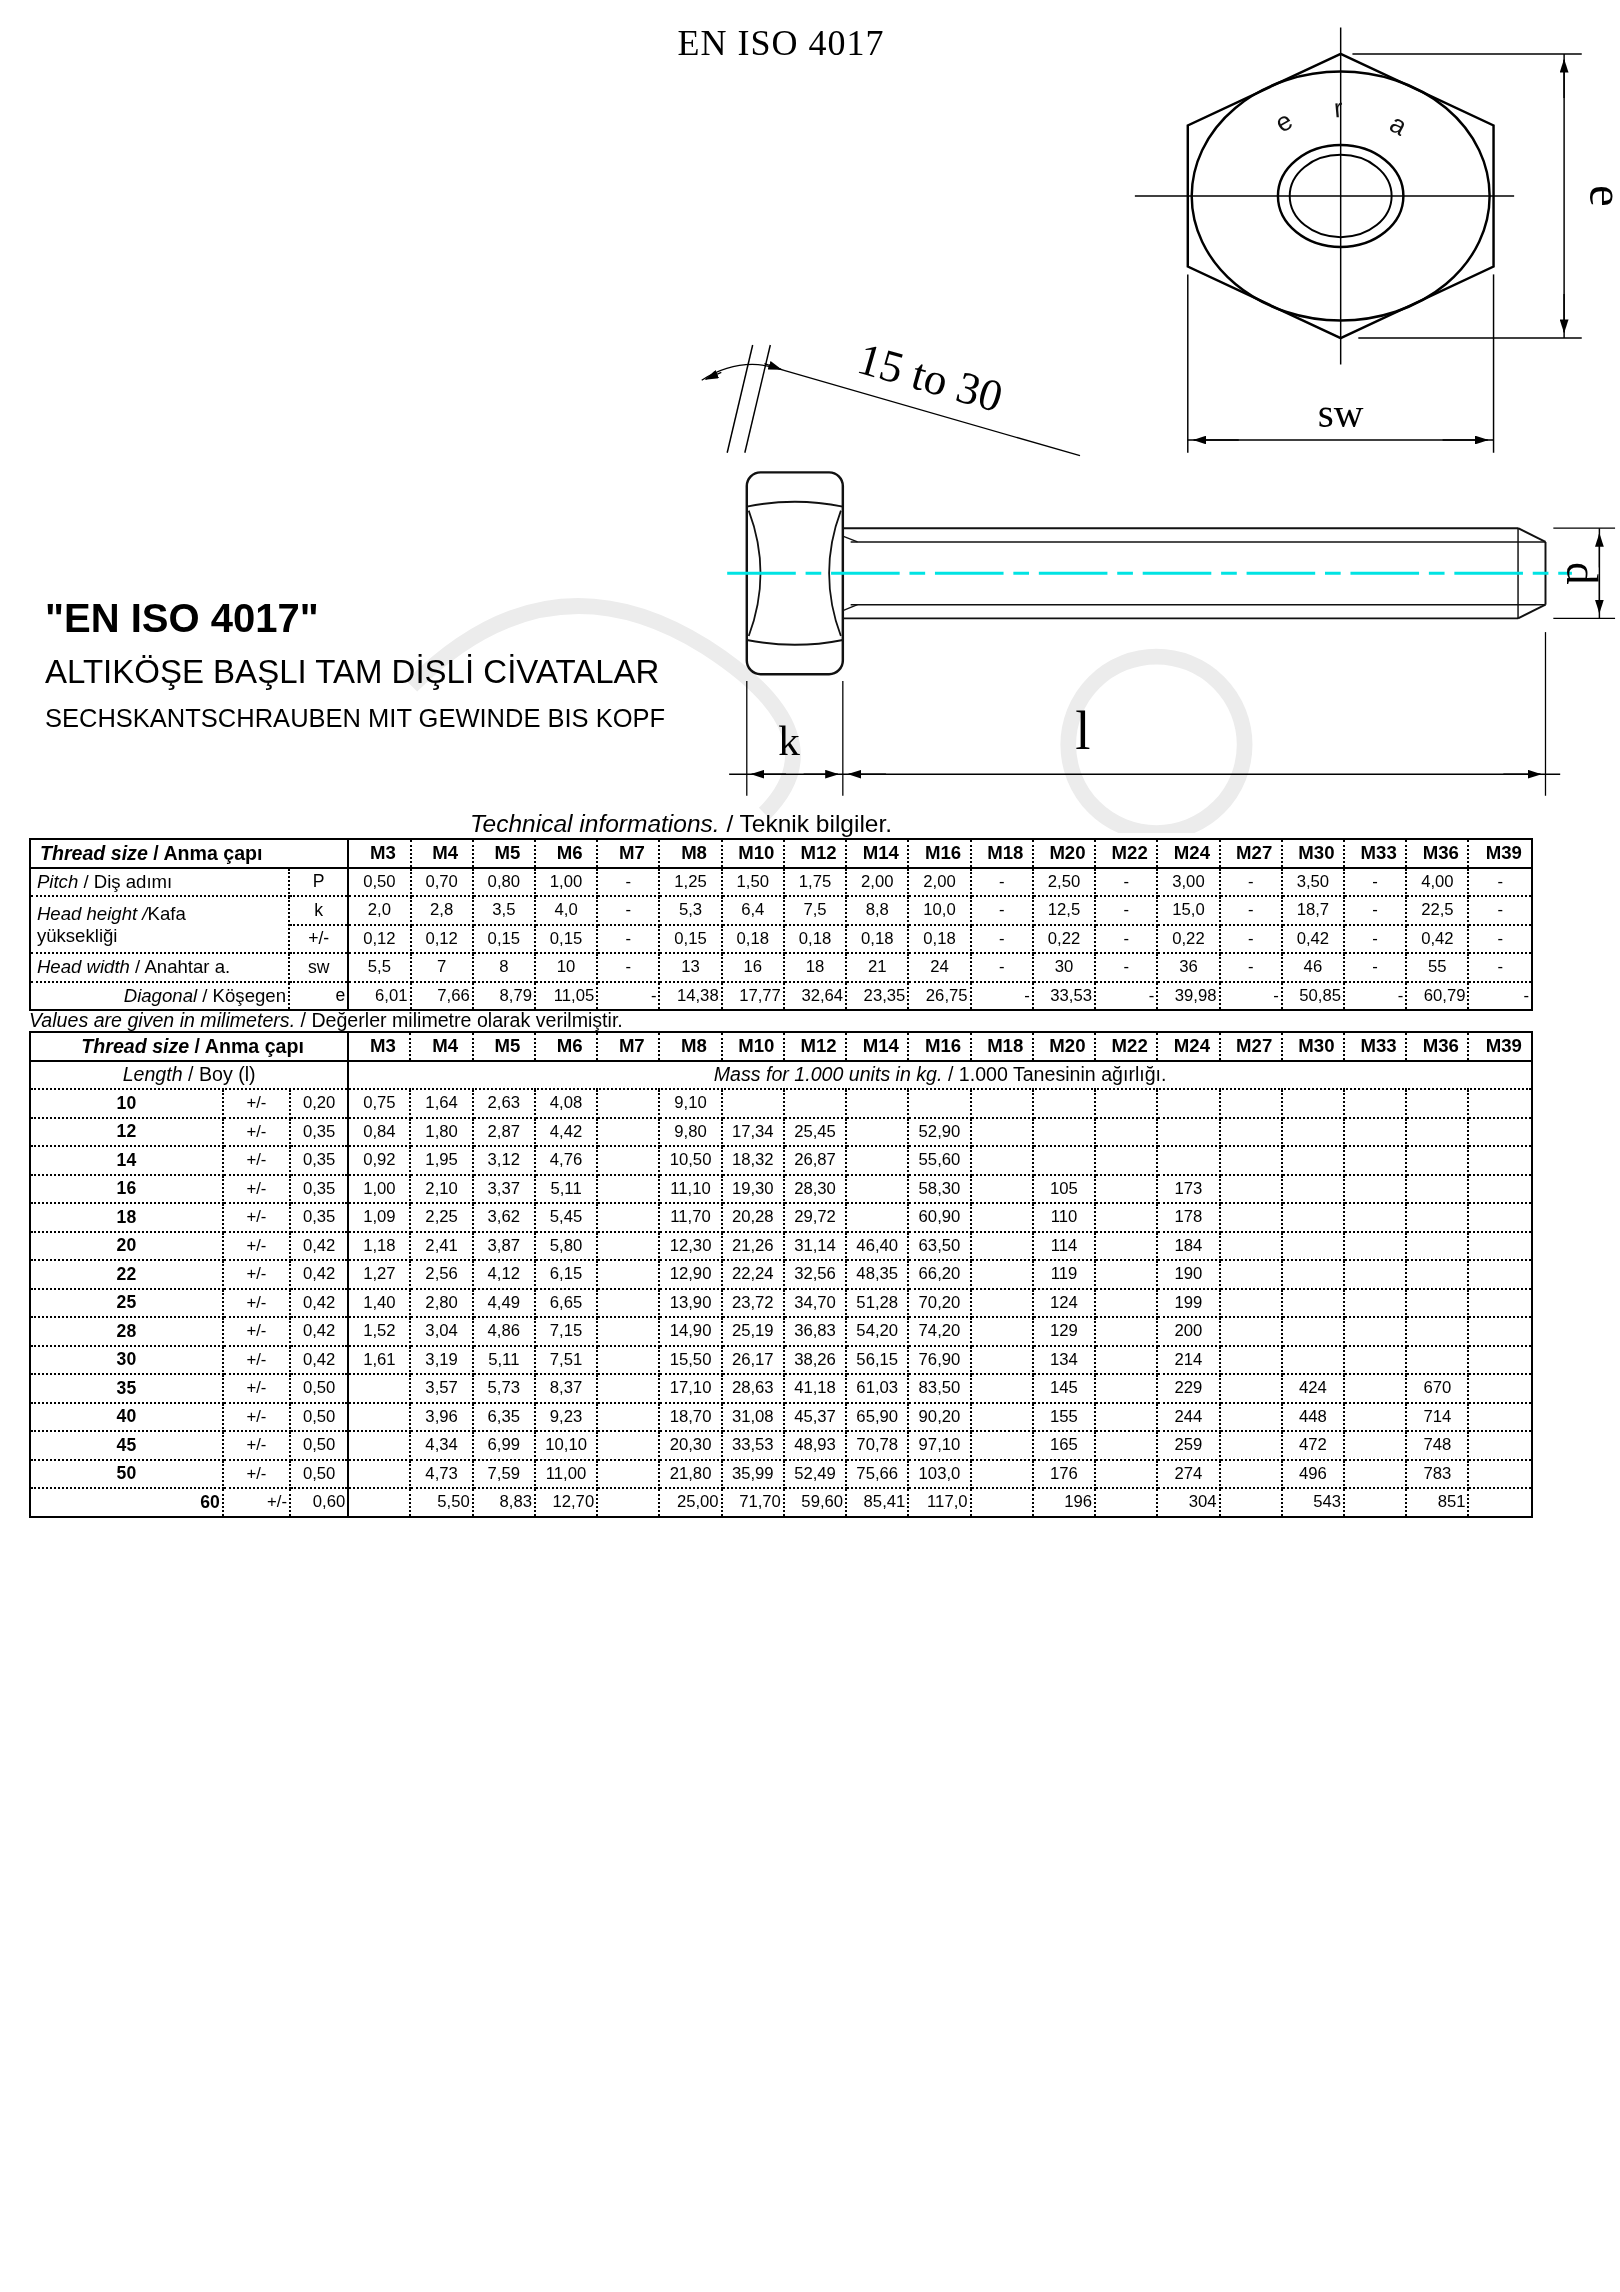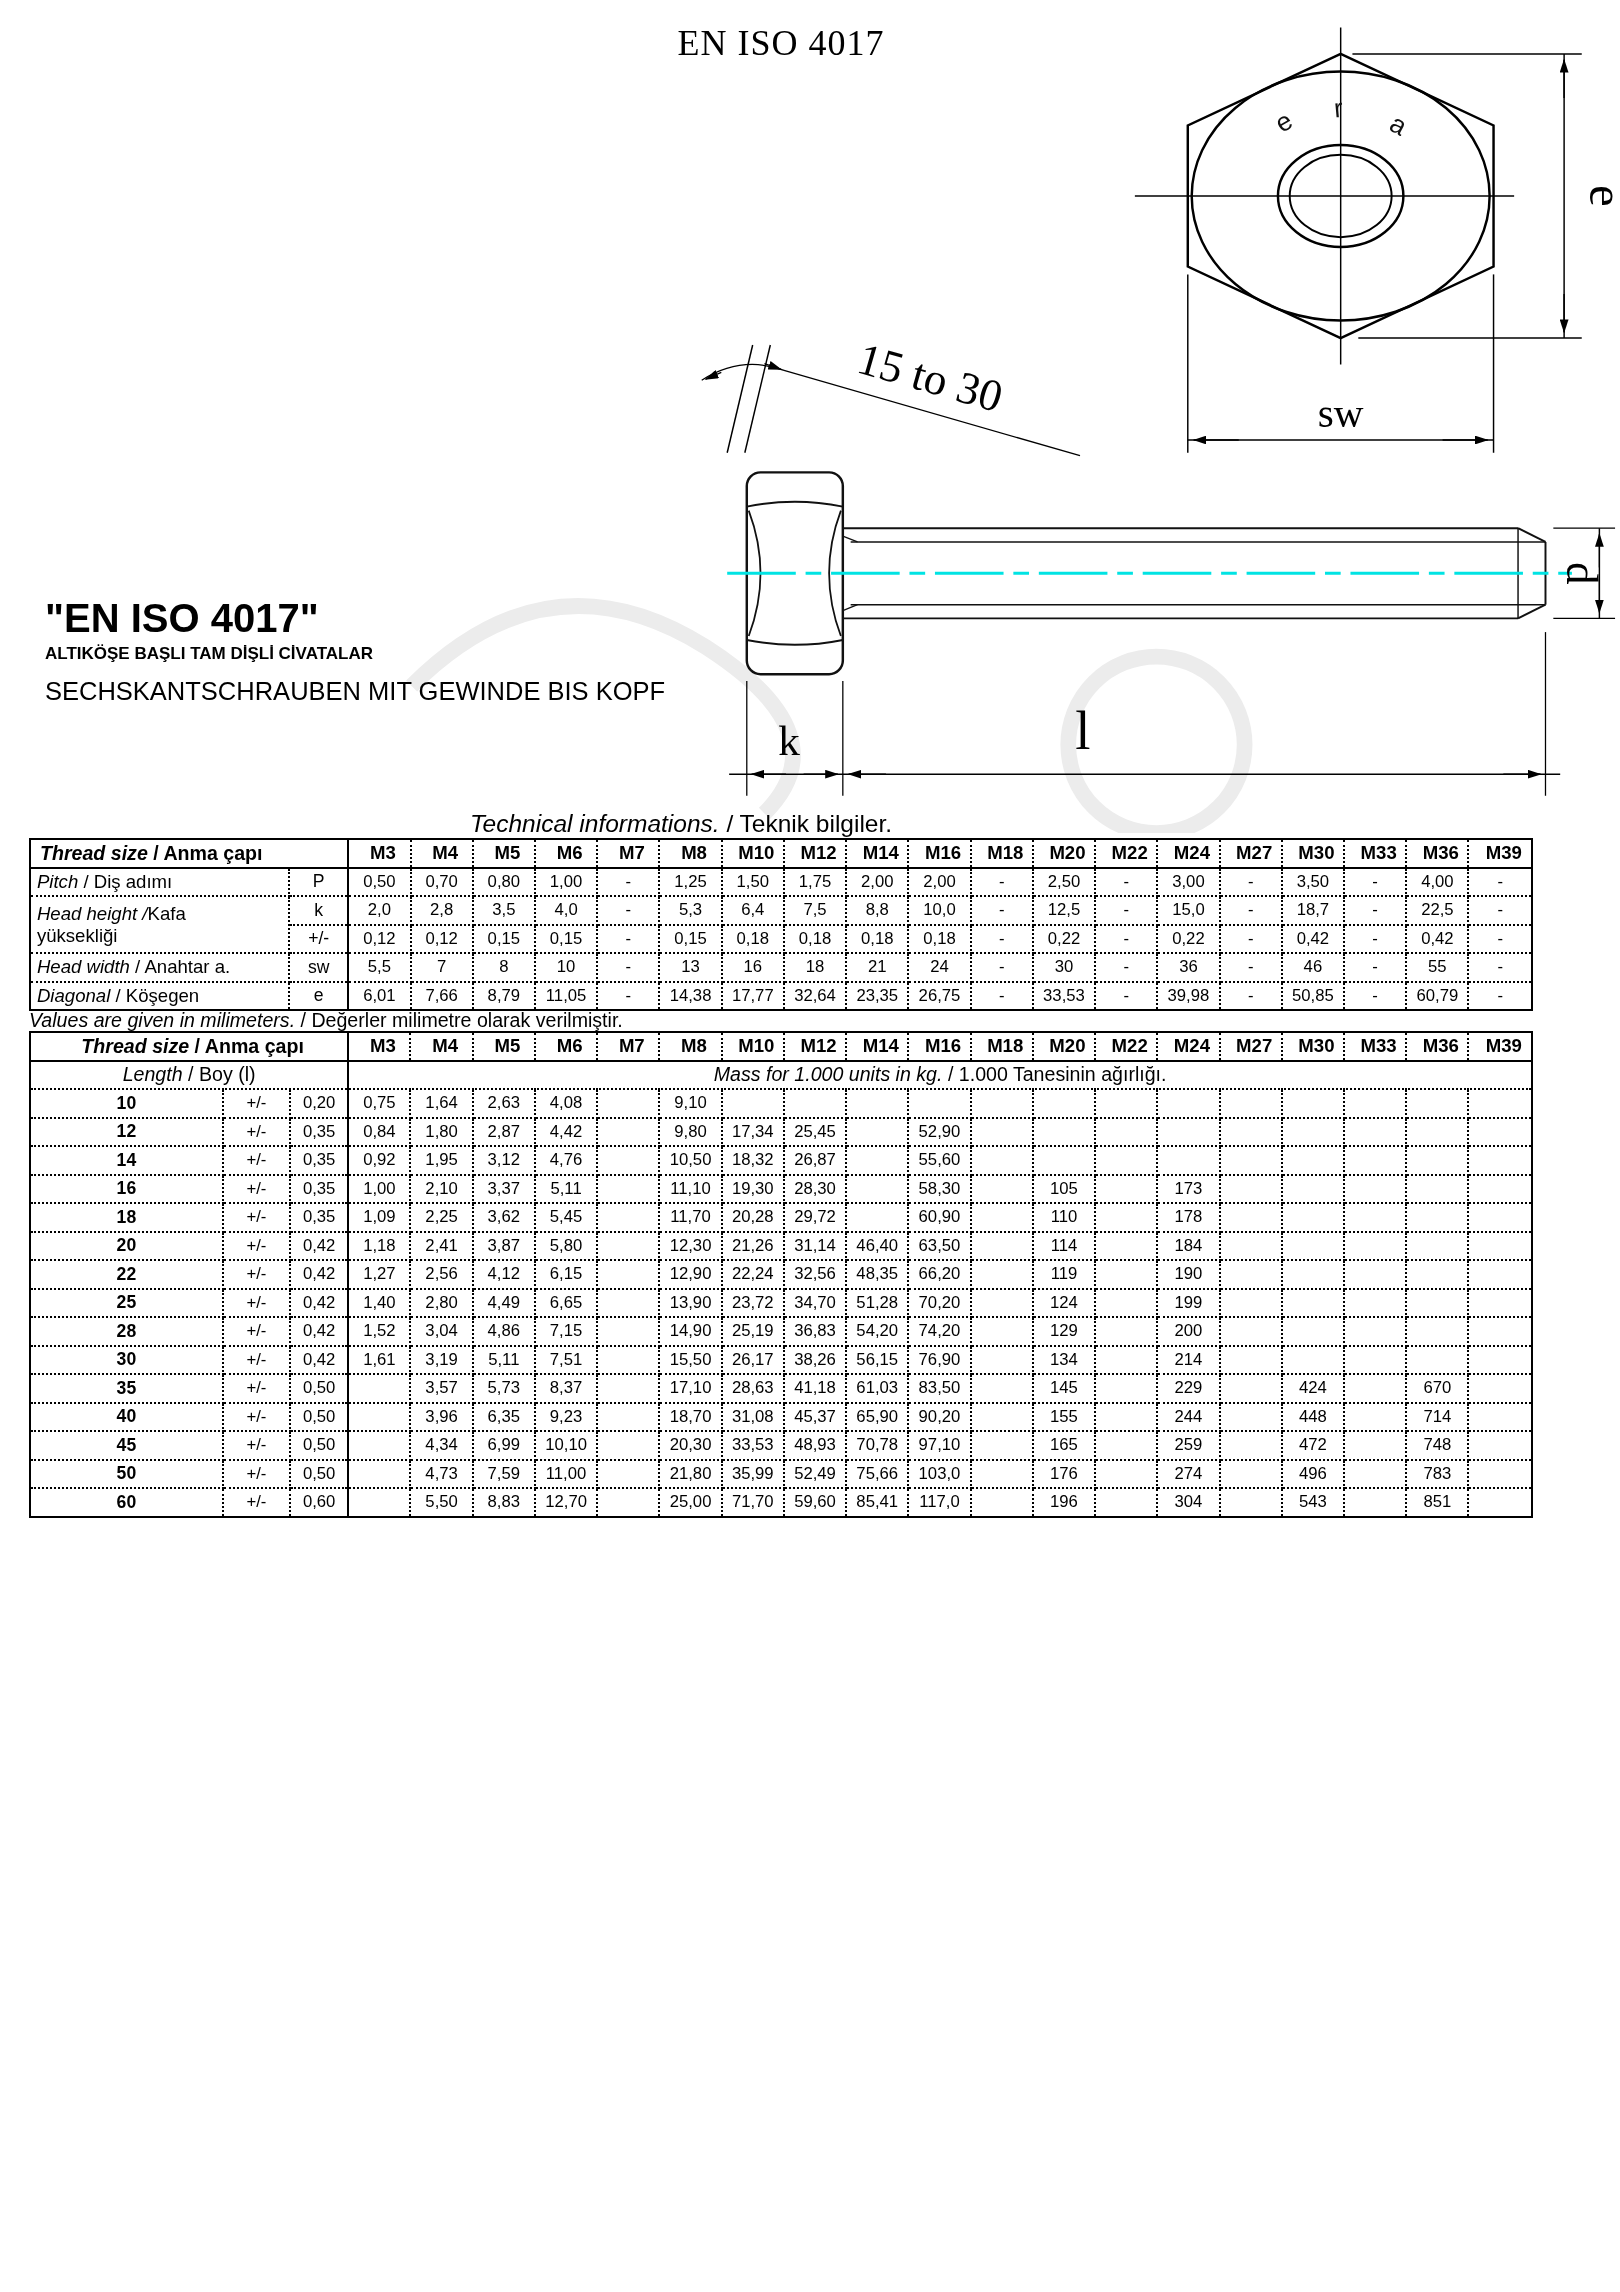--- a/index.html
+++ b/index.html
@@ -3,31 +3,31 @@
 <meta charset="utf-8">
 <style>
   html,body{margin:0;padding:0;background:#fff;}
   body{width:1620px;height:2293px;position:relative;font-family:"Liberation Sans",sans-serif;color:#000;}
   .abs{position:absolute;}
   #top-title{top:21.6px;left:781px;transform:translateX(-50%);font-family:"Liberation Serif",serif;font-size:36px;letter-spacing:1px;white-space:nowrap;}
   #drawing{top:0;left:0;pointer-events:none;}
   #title-block{left:45px;top:596px;width:686px;}
   #main-title{font-size:40px;font-weight:bold;letter-spacing:0px;}
   #sub-en{margin-top:41px;font-size:26.5px;font-style:italic;}
-  #sub-tr{margin-top:3px;font-size:17px;font-weight:bold;}
+  #sub-tr{margin-top:12px;font-size:33px;font-weight:normal;}
   #sub-de{margin-top:12.7px;font-size:25.5px;}
   #caption{left:29px;top:810px;width:1304px;text-align:center;font-size:24.5px;}
   #caption .en{font-style:italic;}
   .twrap{position:absolute;left:29px;border:2.9px solid #000;background:transparent;}
   #t1wrap{top:838px;width:1500px;}
   #t2wrap{top:1031px;width:1500px;}
   table{border-collapse:collapse;table-layout:fixed;width:100%;}
   td,th{border:2px dotted #000;padding:0 2px;text-align:center;font-size:16.7px;font-weight:normal;overflow:hidden;white-space:nowrap;height:26.5px;}
   tr>*:first-child{border-left:none;} tr>*:last-child{border-right:none;}
-  tr:first-child>*{border-top:none;padding-left:9px;} tr:last-child>*{border-bottom:none;}
+  tr:first-child>*{border-top:none;padding-left:9px;} tr:last-child>*{border-bottom:none;text-align:right;}
   .hr{border-bottom:2.9px solid #000;font-weight:bold;font-size:18.6px;}
   .sb{border-left:2.9px solid #000;}
   .lbl{text-align:left;padding-left:5.9px;font-size:18.6px;}
   .sym{font-size:17.6px;}
   .corner{font-size:19.6px;}
   .corner .en,.lbl .en,.masshdr .en,.lenhdr .en{font-style:italic;}
   .split{display:flex;justify-content:flex-start;padding-right:25.5px;}
   .lenhdr{font-size:19.6px;}
   .masshdr{font-size:19.6px;border-bottom:2px dotted #000;}
   .dotb{border-bottom:2px dotted #000;}

